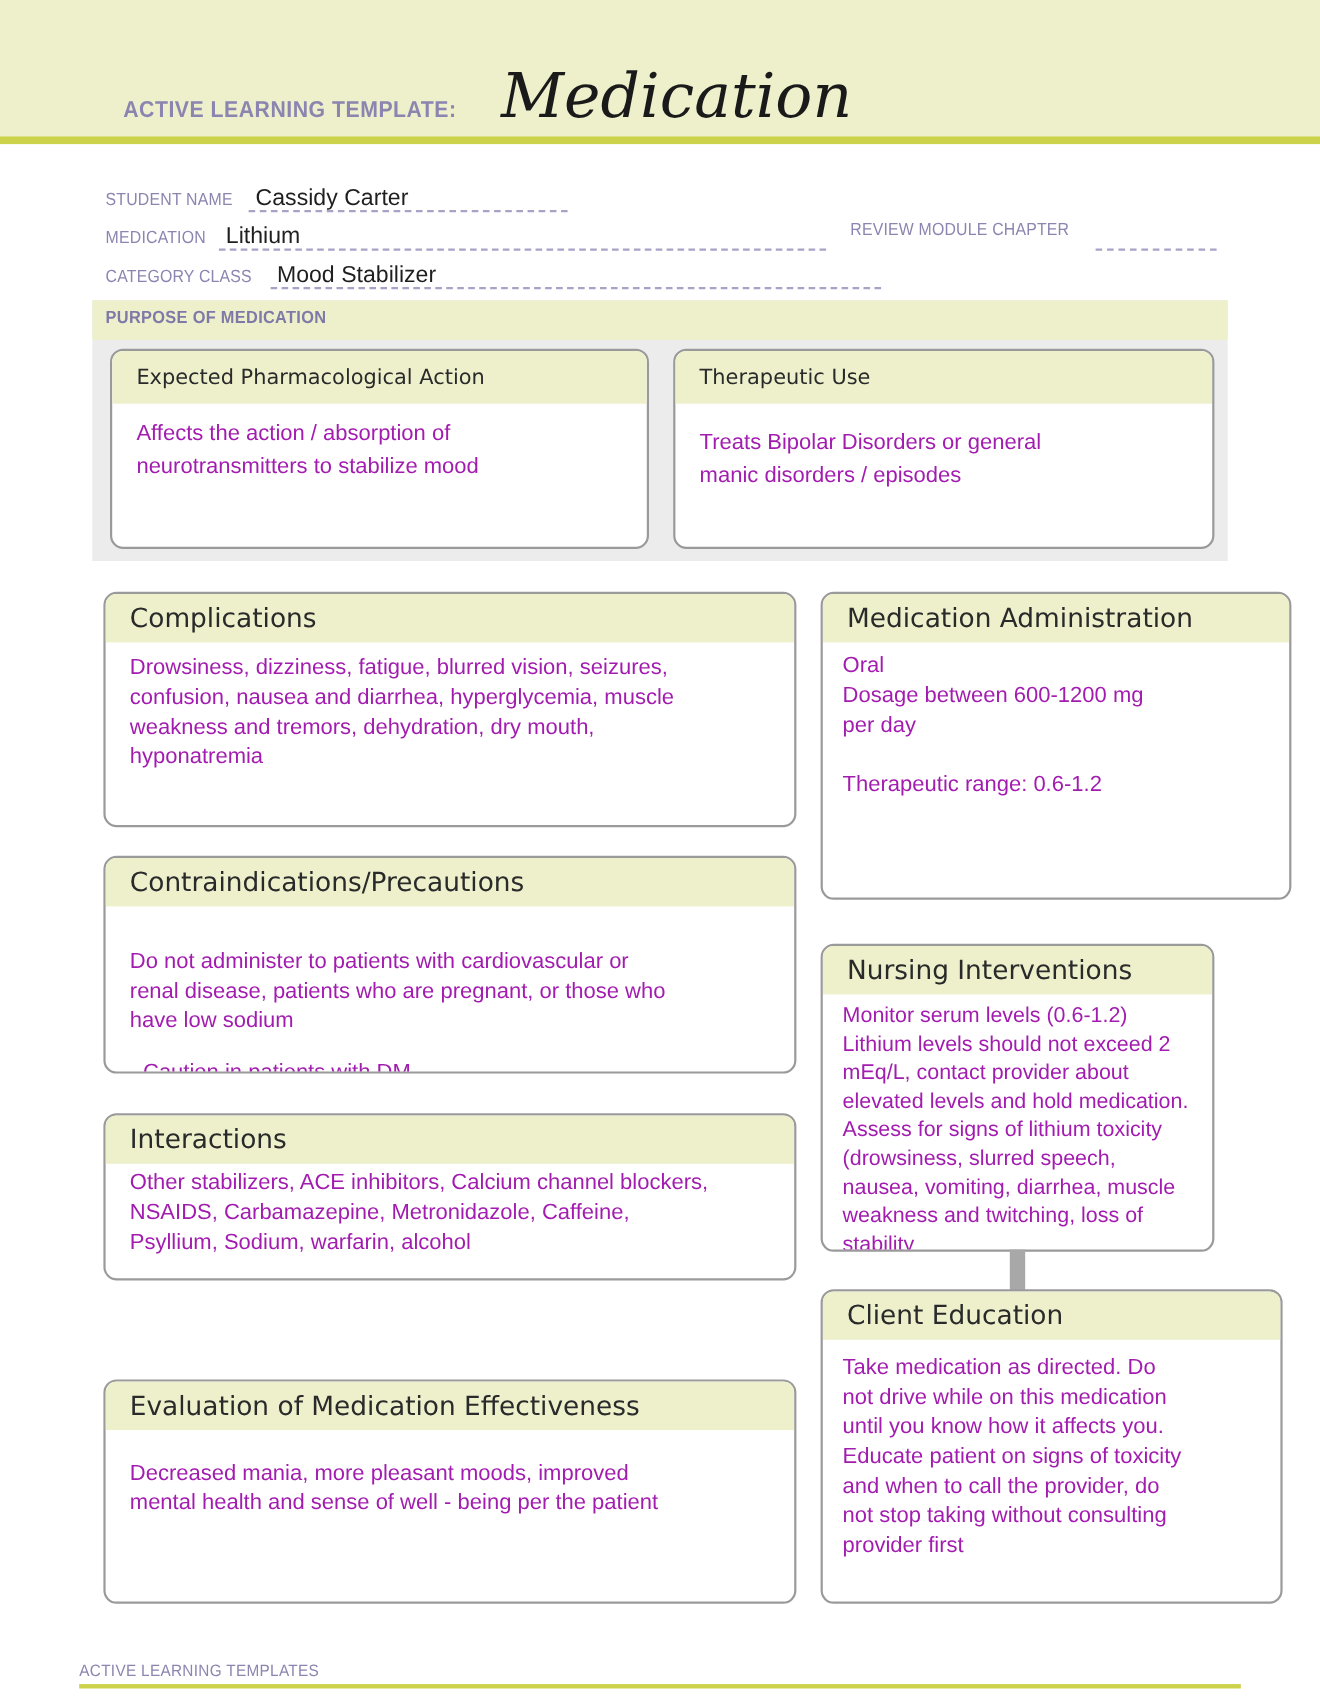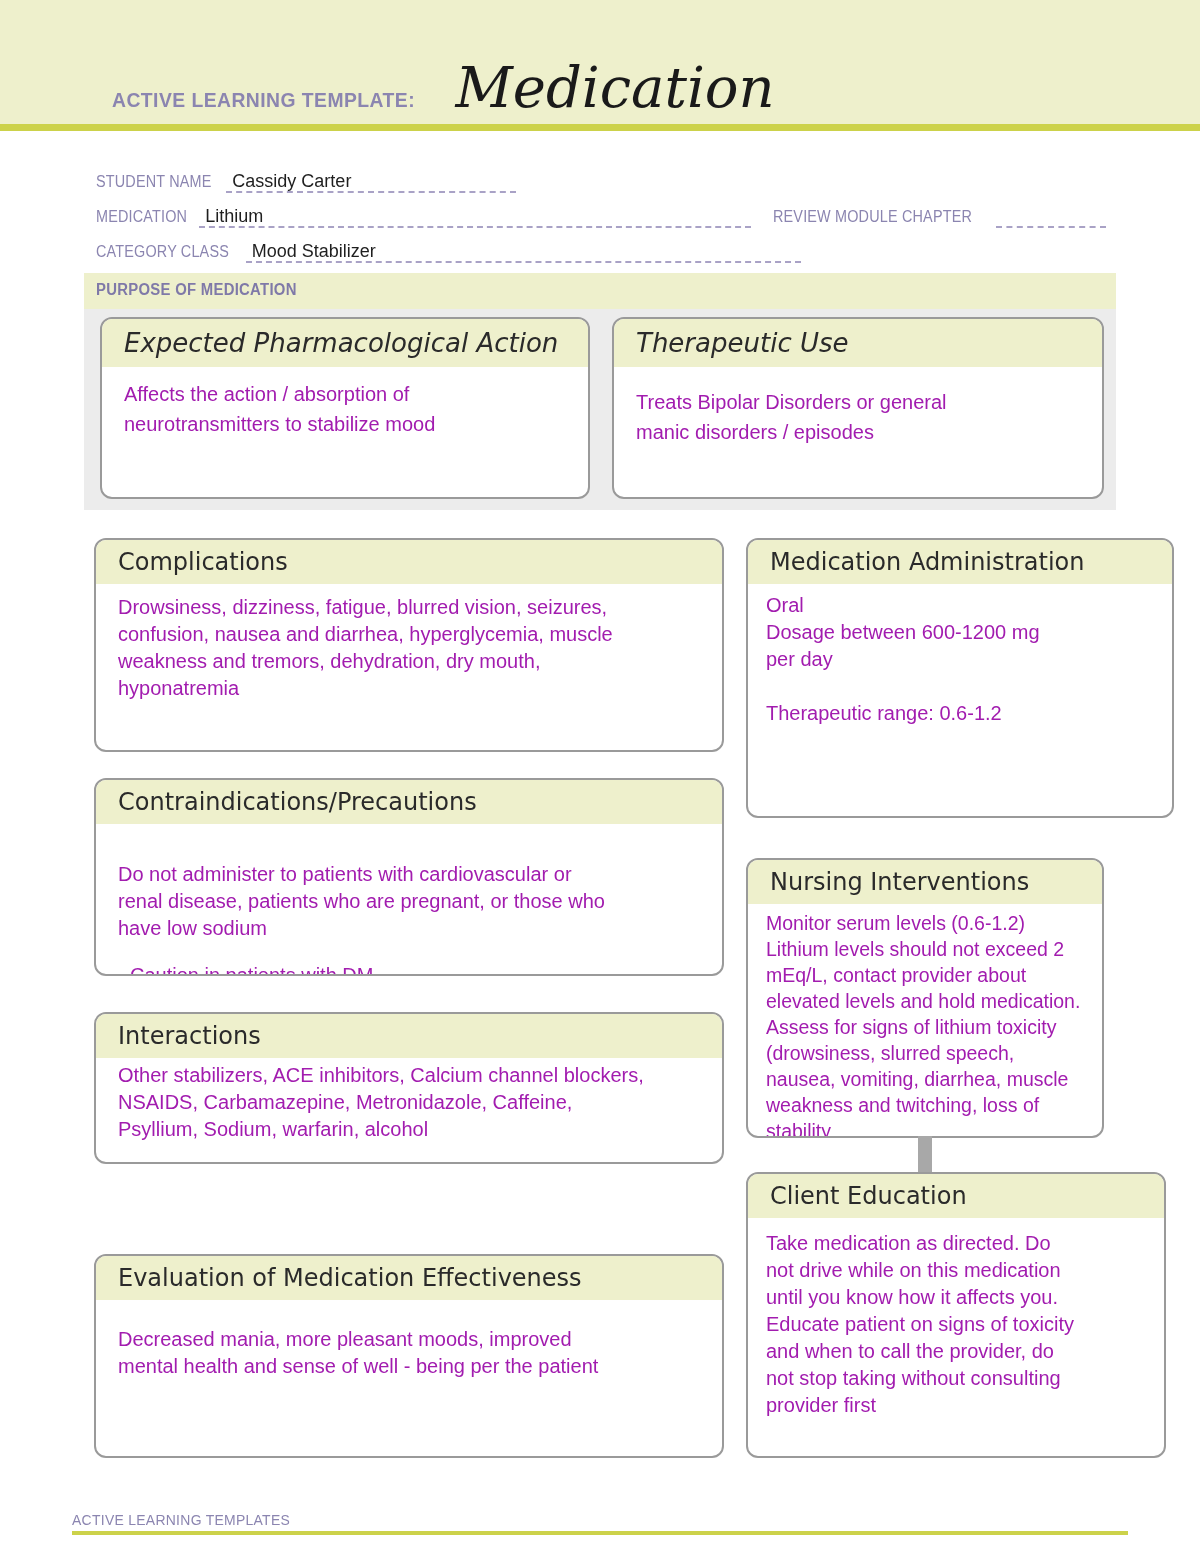--- a/index.html
+++ b/index.html
@@ -80,33 +80,32 @@
   .field-slot {
     position: relative;
     display: inline-block;
     border-bottom: 2px dashed #a9a2c6;
     height: 24px;
     margin-left: 2px;
   }
   .field-value {
     position: absolute;
     left: 6px; bottom: -1px;
-    font-size: 18px;
+    font-size: 21px;
     color: #1f1f1f;
     white-space: nowrap;
     font-family: "Liberation Sans", sans-serif;
   }
   .slot-name   { width: 290px; }
   .slot-med    { width: 590px; }
   .slot-cat    { width: 555px; }
   .slot-chapter{ width: 110px; }
   .right-field {
     margin-left: 22px;
     display: flex;
-    align-items: flex-end;
   }
 
   
   .purpose-section {
     position: absolute;
     left: 84px; top: 273px;
     width: 1032px; height: 237px;
     background: #ececec;
   }
   .purpose-band {
@@ -151,21 +150,21 @@
   .card-body {
     box-sizing: border-box;
     color: #a21caf;
     white-space: pre-line;
   }
 
   
   .card-epa  { left: 100px; top: 317px;  width: 490px; height: 182px; }
   .card-tu   { left: 612px; top: 317px;  width: 492px; height: 182px; }
   .card-epa .card-head, .card-tu .card-head { height: 48px; padding-left: 22px; }
-  .card-epa .card-title, .card-tu .card-title { font-size: 26px; font-style: italic; }
+  .card-epa .card-title, .card-tu .card-title { font-size: 19px; }
   .card-epa .card-body, .card-tu .card-body { padding: 12px 22px 0 22px; font-size: 20px; line-height: 30px; }
   .card-tu  .card-body { padding-top: 20px; }
 
   
   .card-comp  { left: 94px; top: 538px;  width: 630px; height: 214px; }
   .card-contra{ left: 94px; top: 778px;  width: 630px; height: 198px; }
   .card-inter { left: 94px; top: 1012px; width: 630px; height: 152px; }
   .card-eval  { left: 94px; top: 1254px; width: 630px; height: 204px; }
 
   .card-comp .card-head, .card-contra .card-head,

